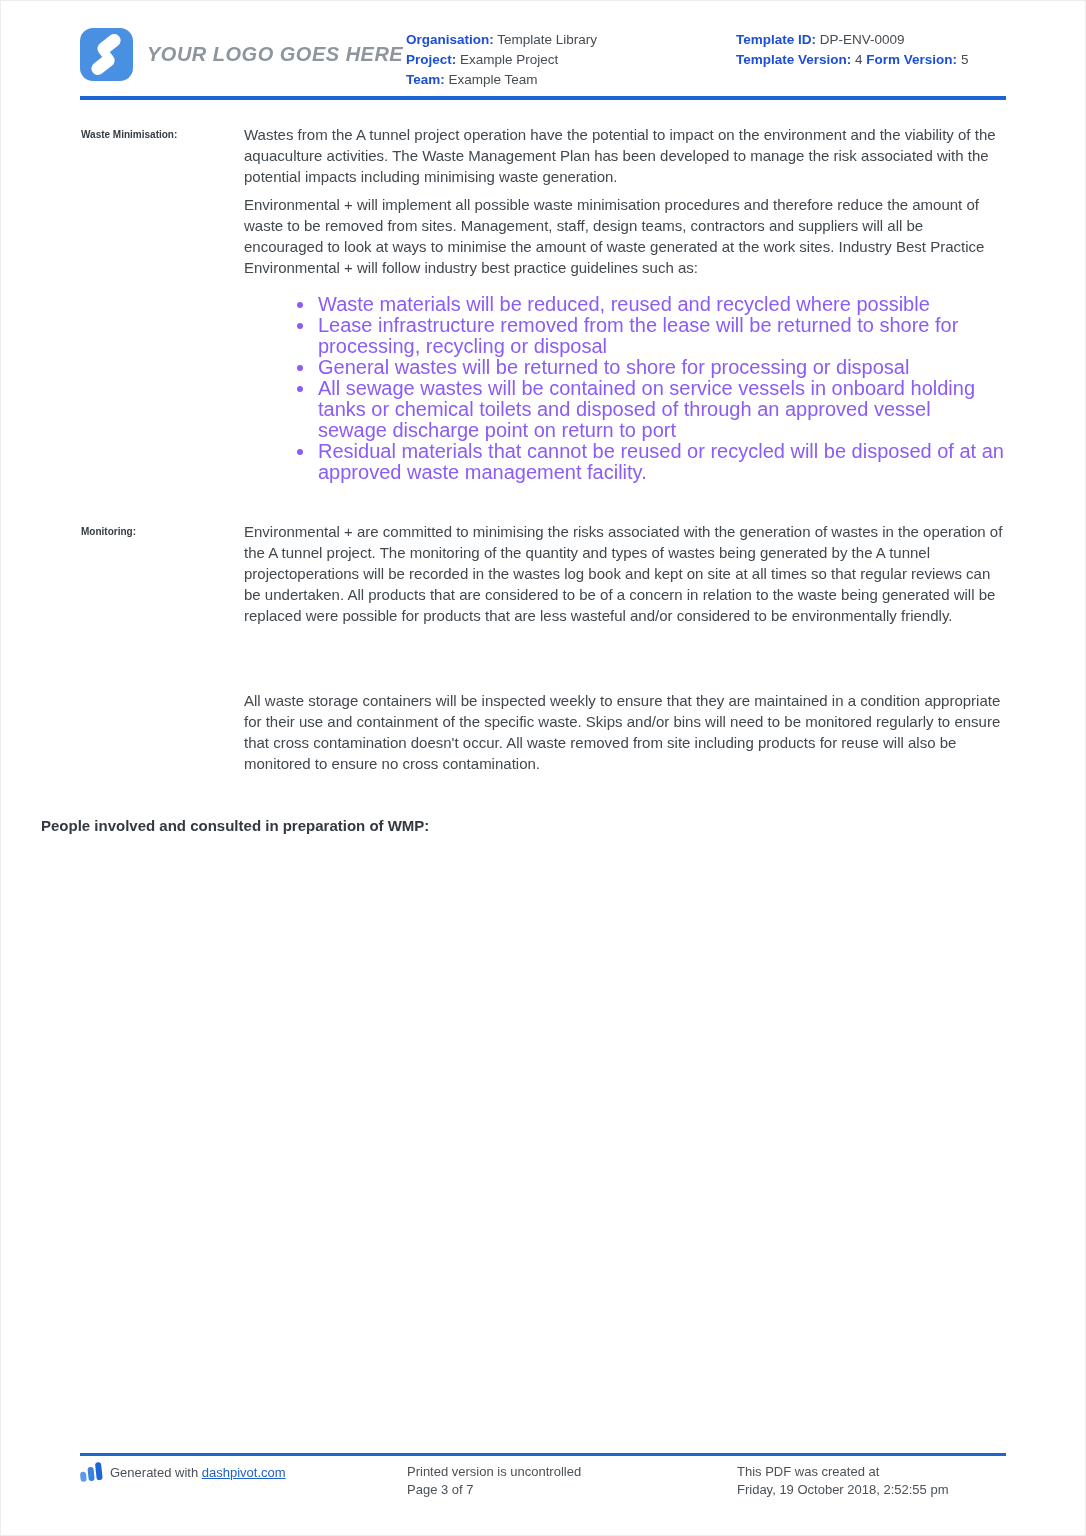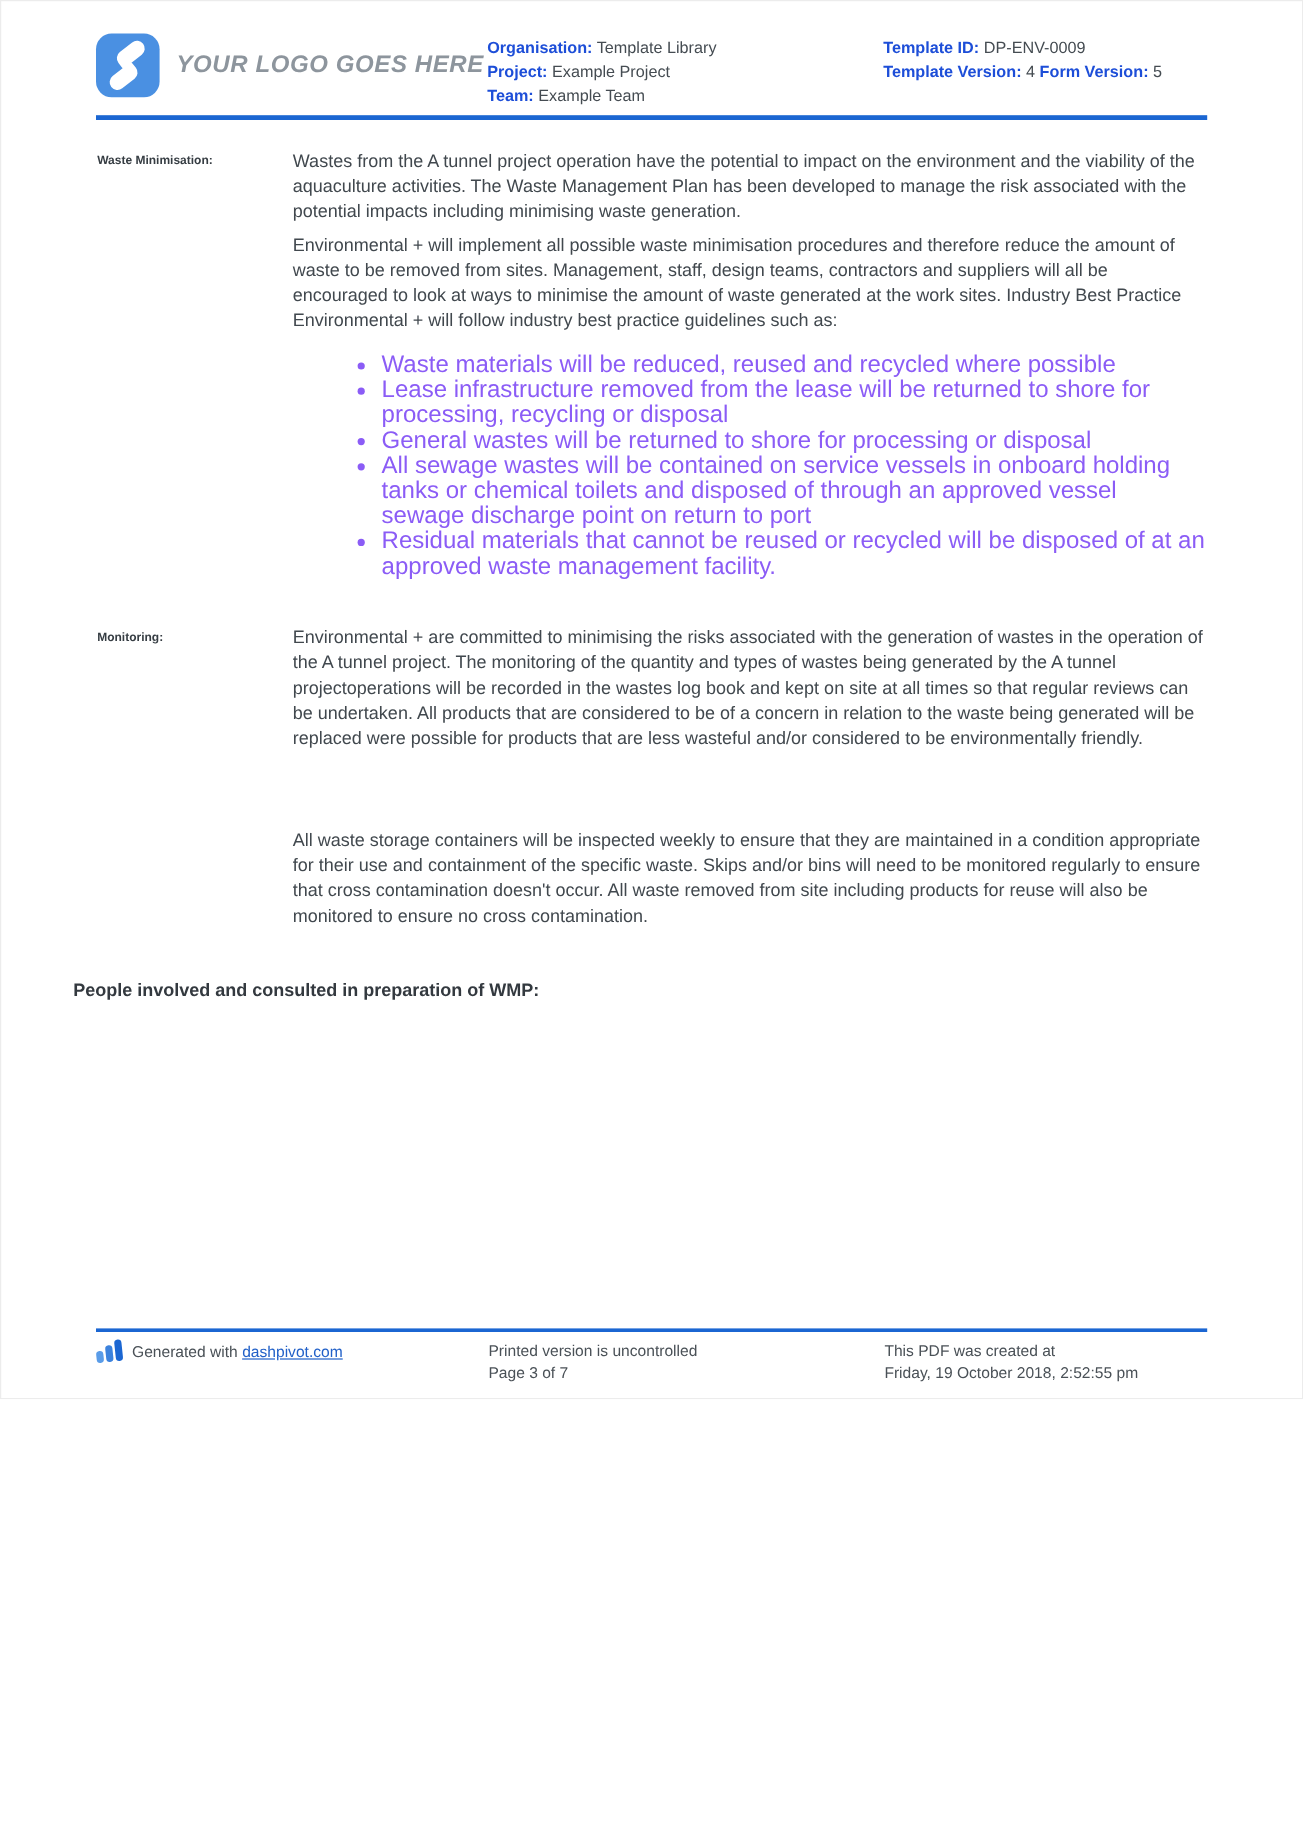--- a/index.html
+++ b/index.html
@@ -2,21 +2,21 @@
 <html><head>
 <meta charset="utf-8">
 <style>
   * { margin: 0; padding: 0; box-sizing: border-box; }
   html, body { background: #ffffff; }
   body { font-family: "Liberation Sans", "DejaVu Sans", sans-serif; }
 
   .page {
     position: relative;
     width: 1086px;
-    height: 1166px;
+    height: 1536px;
     margin: 0 auto;
     background: #ffffff;
     border: 1px solid #ececec;
     color: #41484e;
   }
 
   
   .header {
     display: flex;
     align-items: flex-start;
@@ -76,21 +76,21 @@
     color: #363d43;
   }
   .section-body { flex: 1; font-size: 15px; line-height: 21px; color: #41484e; }
   .section-body p + p { margin-top: 7px; }
   .section-body p.gap-large { margin-top: 64px; }
   .bullets { margin-top: 16px; padding-left: 72px; list-style: disc; }
   .bullets li { font-size: 20px; line-height: 21px; color: #8b5cf6; padding-left: 2px; }
 
   
   .people-heading {
-    margin: 43px 81px 0 60px;
+    margin: 43px 81px 0 40px;
     font-weight: 700;
     font-size: 15px;
     color: #33393f;
   }
   .people-table {
     margin: 14px 81px 0 80px;
     border: 1px solid #cfcfcf;
     background: #d7d7d7;
     display: grid;
     grid-template-columns: 1fr 1fr 1fr;
@@ -108,21 +108,21 @@
   .people-table .cell.th {
     background: #e9e9e9;
     font-weight: 700;
     font-size: 14px;
     color: #363d43;
   }
 
   
   .footer {
     position: absolute;
-    left: 79px; right: 79px; bottom: 12px;
+    left: 79px; right: 79px; bottom: 36px;
     border-top: 3px solid #1b66d2;
     padding-top: 7px;
     display: flex;
     align-items: flex-start;
   }
   .footer .f-col1 { width: 327px; display: flex; align-items: center; gap: 8px; }
   .footer .f-col2 { width: 330px; }
   .footer .f-col3 { flex: 1; }
   .footer .f-line { font-size: 13px; line-height: 18px; color: #4a5157; }
   .footer a { color: #2160c8; text-decoration: underline; }

